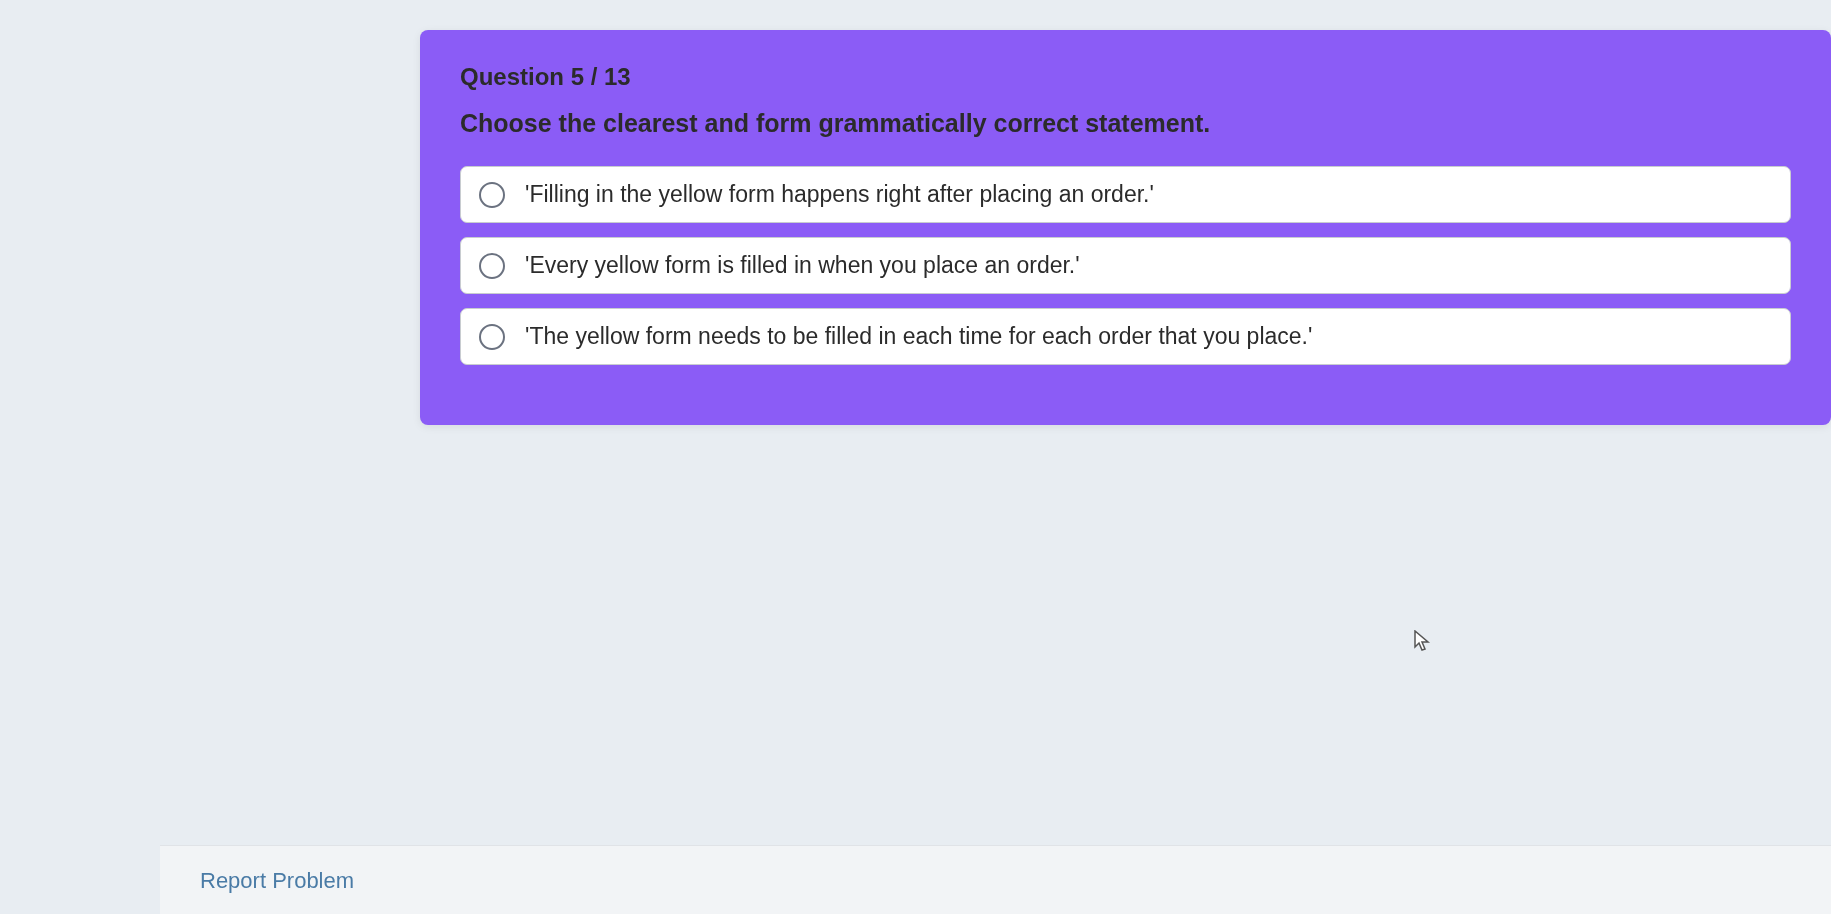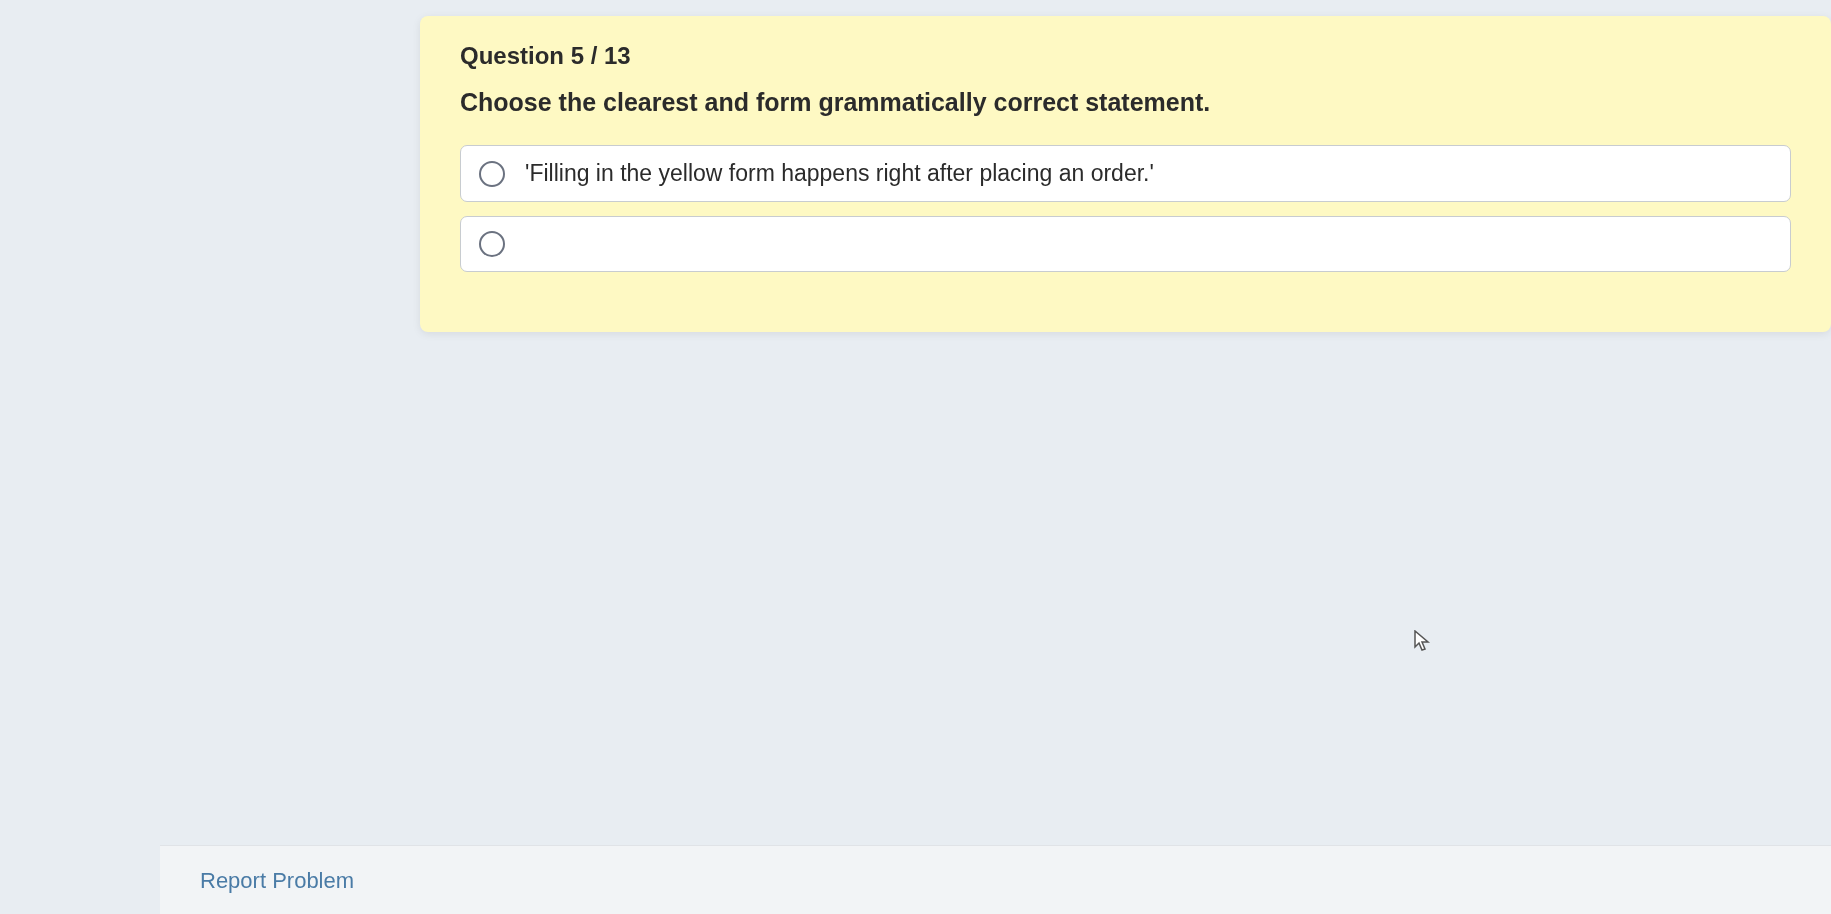--- a/index.html
+++ b/index.html
@@ -8,25 +8,25 @@
       box-sizing: border-box;
     }
     body {
       font-family: -apple-system, BlinkMacSystemFont, 'Segoe UI', Arial, sans-serif;
       background: #e8edf2;
       min-height: 914px;
       width: 1831px;
       position: relative;
     }
     .question-card {
-      background: #fef9c3;
+      background: #8b5cf6;
       border-radius: 8px;
       margin-left: 420px;
-      margin-top: 16px;
-      padding: 26px 40px 60px 40px;
+      margin-top: 30px;
+      padding: 33px 40px 60px 40px;
       box-shadow: 0 2px 8px rgba(0,0,0,0.08);
       min-width: 1400px;
     }
     .question-number {
       font-weight: 700;
       font-size: 24px;
       color: #2b2b2b;
       margin-bottom: 18px;
     }
     .question-prompt {
@@ -101,20 +101,25 @@
 <div class="question-card">
   <div class="question-number">Question 5 / 13</div>
   <div class="question-prompt">Choose the clearest and form grammatically correct statement.</div>
   <div class="options">
     <div class="option">
       <div class="radio"></div>
       <div class="option-text">'Filling in the yellow form happens right after placing an order.'</div>
     </div>
     <div class="option">
       <div class="radio"></div>
+      <div class="option-text">'Every yellow form is filled in when you place an order.'</div>
+    </div>
+    <div class="option">
+      <div class="radio"></div>
+      <div class="option-text">'The yellow form needs to be filled in each time for each order that you place.'</div>
     </div>
   </div>
 </div>
 
 <div class="footer">
   <div class="report-link">Report Problem</div>
 </div>
 
 <div class="cursor">
   <svg viewBox="0 0 16 24" fill="none" stroke="#555" stroke-width="1.5">

